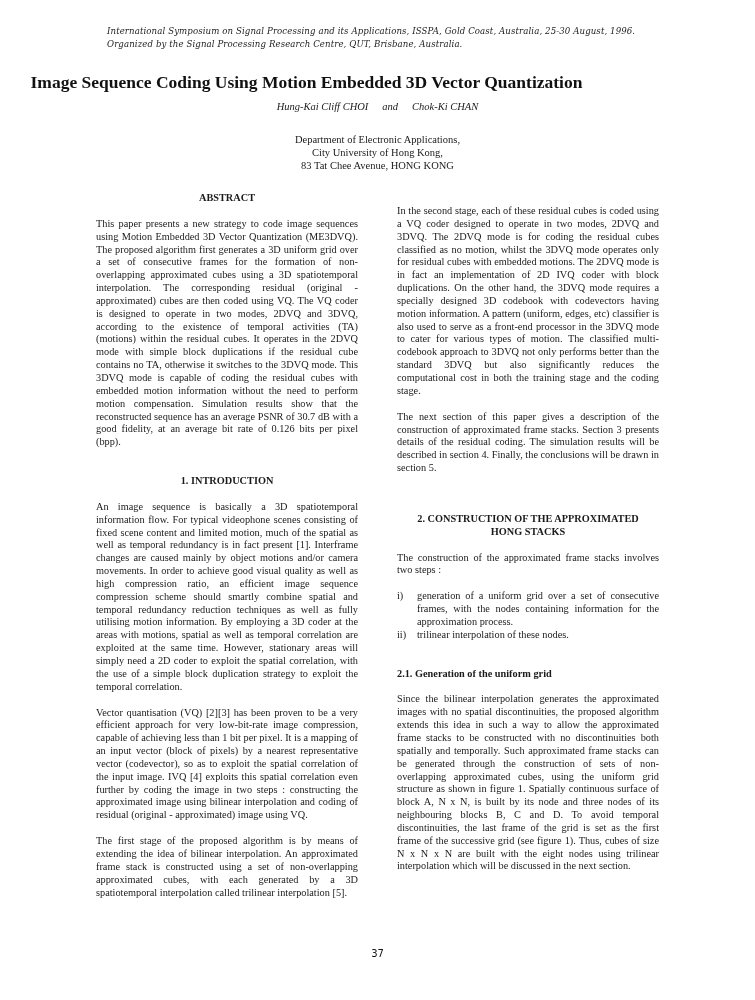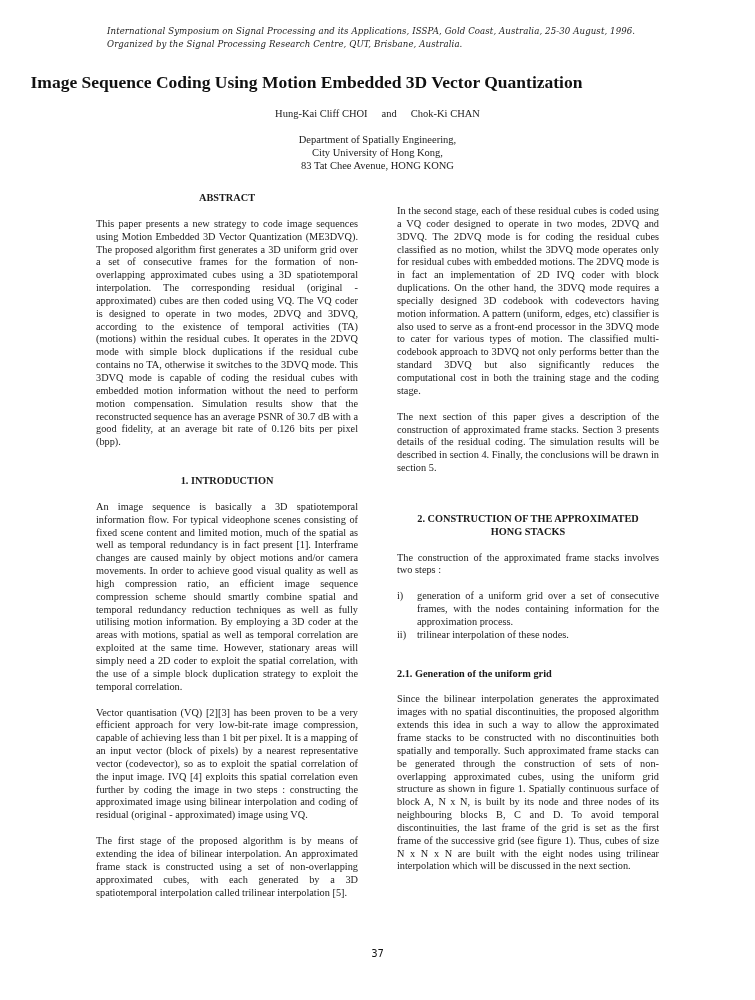--- a/index.html
+++ b/index.html
@@ -10,22 +10,22 @@
   .header-note {
     position: absolute; left: 107px; top: 25px; width: 600px;
     font-family: "DejaVu Serif", serif; font-style: italic;
     font-size: 8.6px; line-height: 13px; color: #222; letter-spacing: 0.1px;
   }
   .title {
     position: absolute; left: 0; top: 72px; width: 613px; text-align: center;
     font-weight: bold; font-size: 17.5px; color: #111;
   }
   .authors {
-    position: absolute; left: 0; top: 108px; width: 755px; text-align: center;
-    font-size: 10.5px;
+    position: absolute; left: 0; top: 101px; width: 755px; text-align: center;
+    font-style: italic; font-size: 10.5px;
   }
   .authors span.sep { margin: 0 14px; }
   .affil {
     position: absolute; left: 0; top: 133px; width: 755px; text-align: center;
     font-size: 10.5px; line-height: 13px;
   }
   .col {
     position: absolute; top: 192px; width: 262px;
     font-size: 10.3px; line-height: 12.85px; text-align: justify;
   }
@@ -53,21 +53,21 @@
   <div>Organized by the Signal Processing Research Centre, QUT, Brisbane, Australia.</div>
 </div>
 
 <div class="title">Image Sequence Coding Using Motion Embedded 3D Vector Quantization</div>
 
 <div class="authors">
   <span>Hung-Kai Cliff CHOI</span><span class="sep">and</span><span>Chok-Ki CHAN</span>
 </div>
 
 <div class="affil">
-  <div>Department of Spatially Engineering,</div>
+  <div>Department of Electronic Applications,</div>
   <div>City University of Hong Kong,</div>
   <div>83 Tat Chee Avenue, HONG KONG</div>
 </div>
 
 <div class="col left">
   <p class="heading" style="margin-bottom:13px;">ABSTRACT</p>
   <p>This paper presents a new strategy to code image sequences using Motion Embedded 3D Vector Quantization (ME3DVQ). The proposed algorithm first generates a 3D uniform grid over a set of consecutive frames for the formation of non-overlapping approximated cubes using a 3D spatiotemporal interpolation. The corresponding residual (original - approximated) cubes are then coded using VQ. The VQ coder is designed to operate in two modes, 2DVQ and 3DVQ, according to the existence of temporal activities (TA) (motions) within the residual cubes. It operates in the 2DVQ mode with simple block duplications if the residual cube contains no TA, otherwise it switches to the 3DVQ mode. This 3DVQ mode is capable of coding the residual cubes with embedded motion information without the need to perform motion compensation. Simulation results show that the reconstructed sequence has an average PSNR of 30.7 dB with a good fidelity, at an average bit rate of 0.126 bits per pixel (bpp).</p>
 
   <p class="heading" style="margin-top:26px;margin-bottom:13px;">1.  INTRODUCTION</p>
   <p>An image sequence is basically a 3D spatiotemporal information flow. For typical videophone scenes consisting of fixed scene content and limited motion, much of the spatial as well as temporal redundancy is in fact present [1]. Interframe changes are caused mainly by object motions and/or camera movements. In order to achieve good visual quality as well as high compression ratio, an efficient image sequence compression scheme should smartly combine spatial and temporal redundancy reduction techniques as well as fully utilising motion information. By employing a 3D coder at the areas with motions, spatial as well as temporal correlation are exploited at the same time. However, stationary areas will simply need a 2D coder to exploit the spatial correlation, with the use of a simple block duplication strategy to exploit the temporal correlation.</p>

